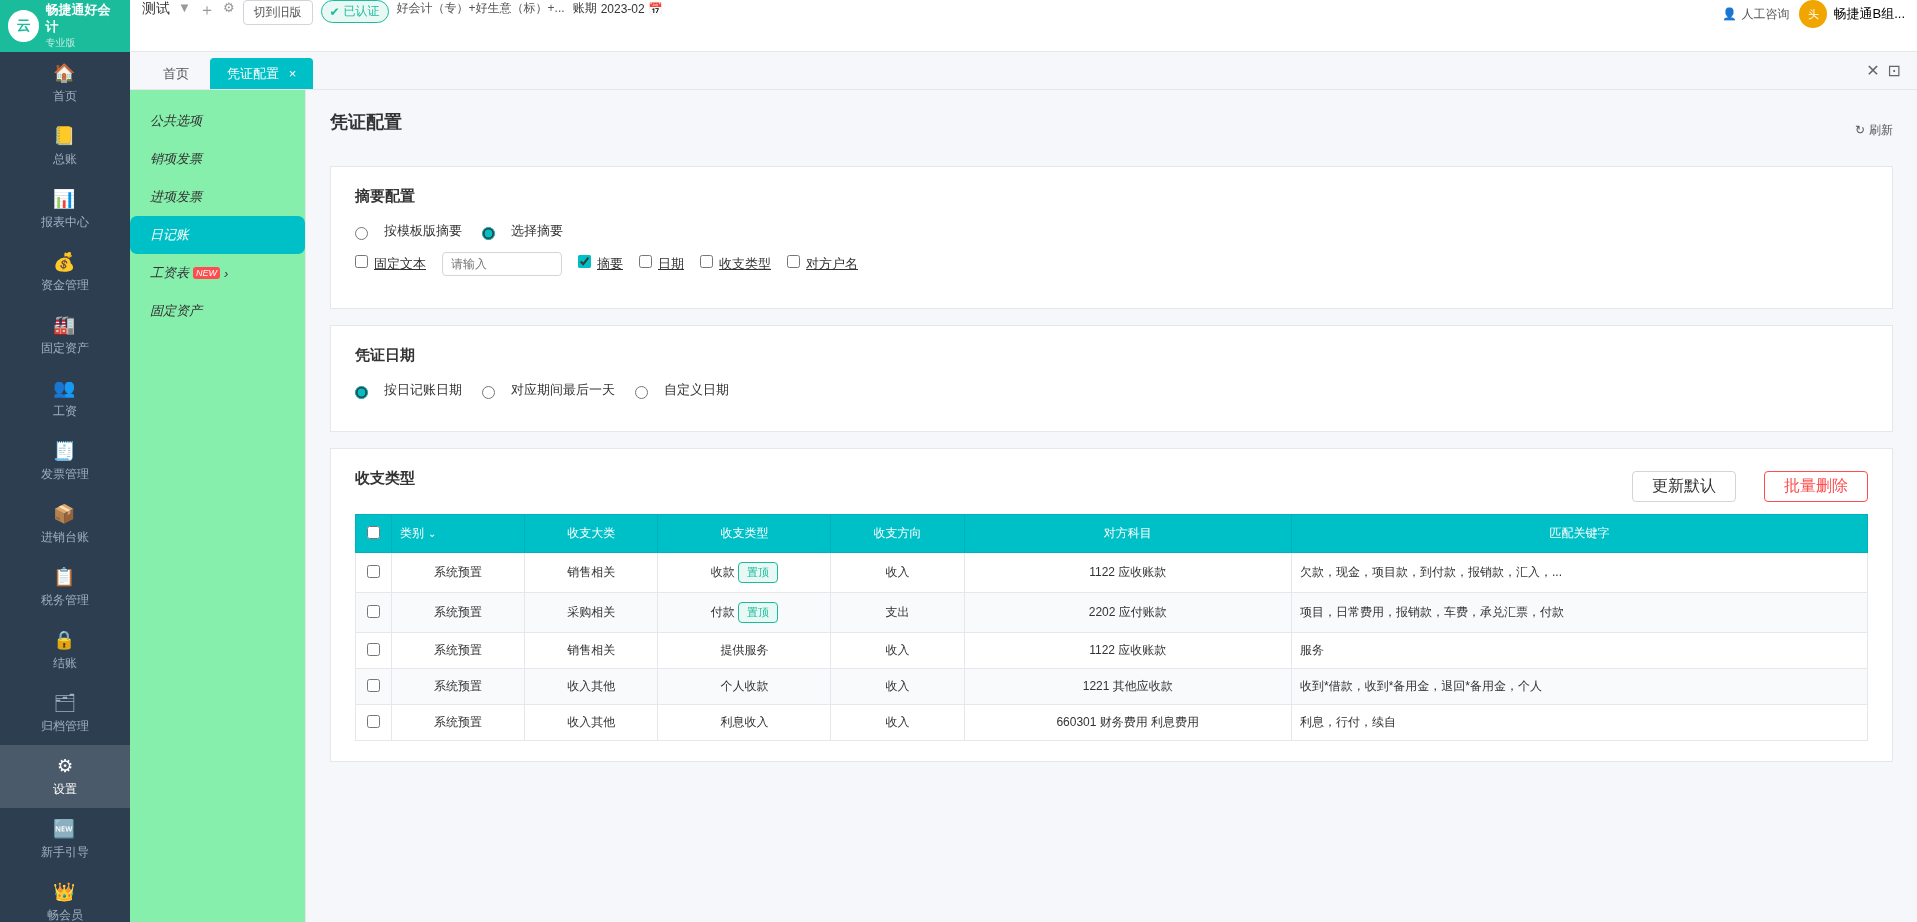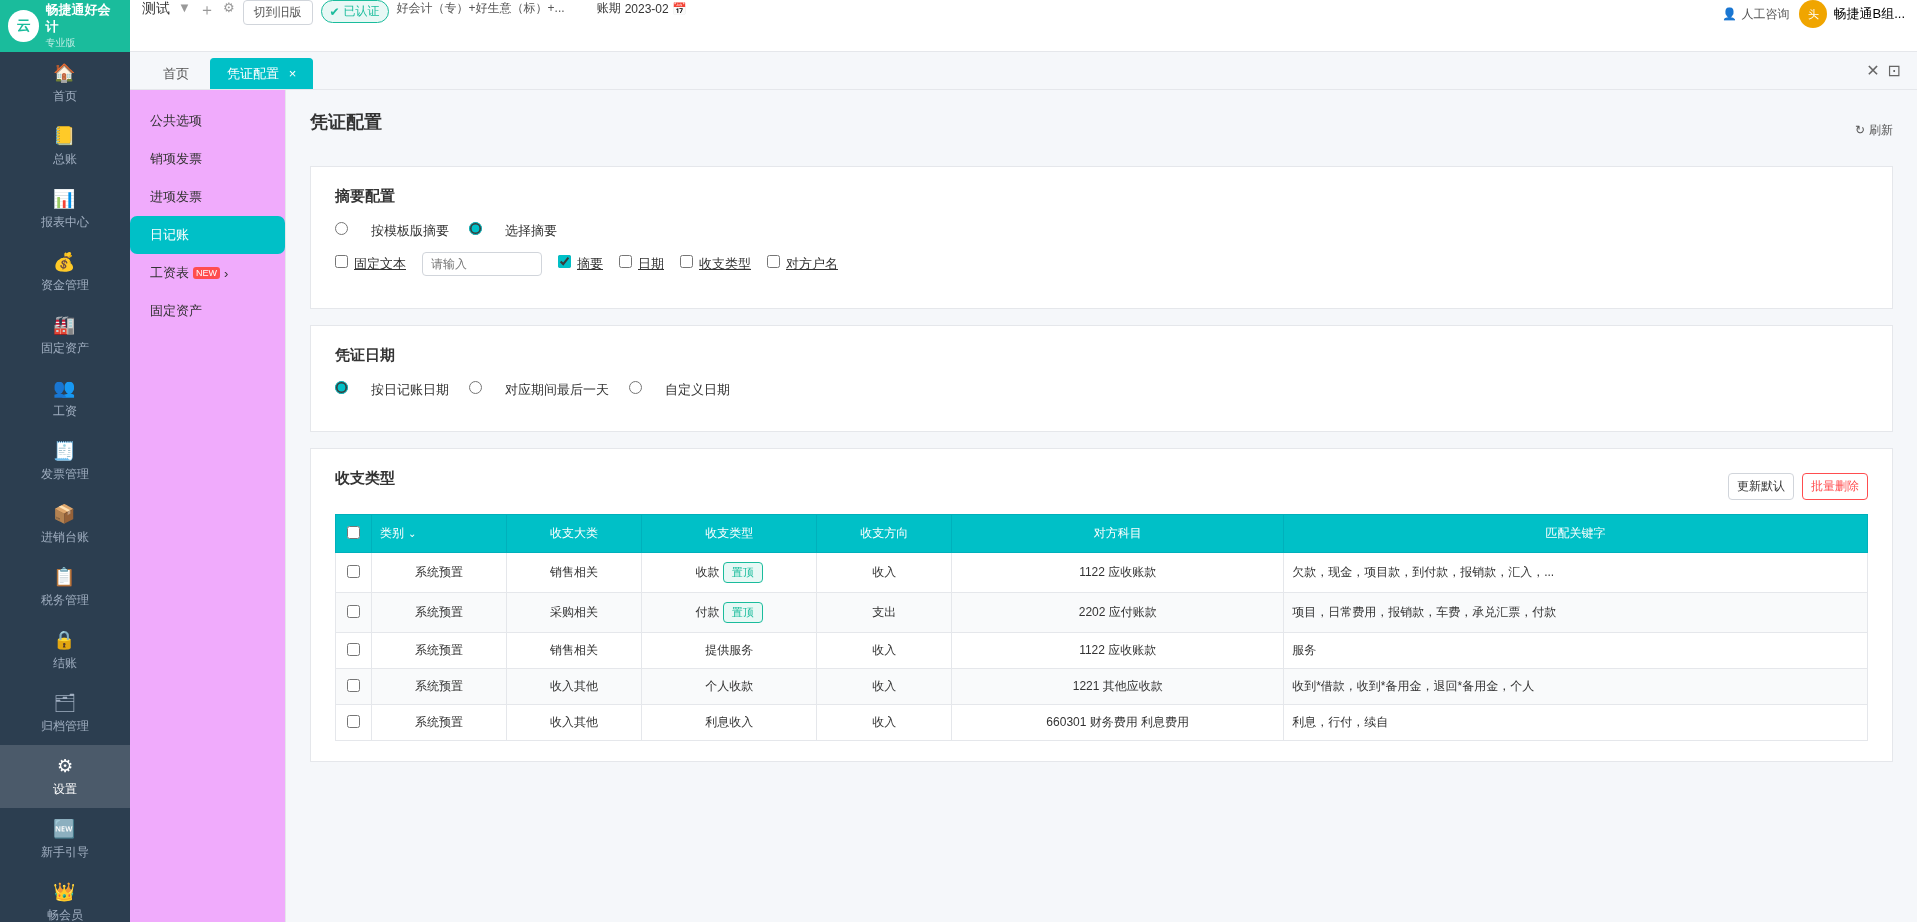--- a/index.html
+++ b/index.html
@@ -72,21 +72,21 @@
       cursor: pointer;
       background: white;
       color: #555;
     }
     .topbar-badge {
       display: flex; align-items: center; gap: 4px;
       background: #e8f8f5; border: 1px solid #1abc9c; border-radius: 12px;
       padding: 2px 8px; font-size: 12px; color: #1abc9c;
     }
     .topbar-tags { font-size: 12px; color: #555; }
-    .topbar-period { font-size: 12px; color: #333; display: flex; align-items: center; gap: 4px; margin-left: 24px; }
+    .topbar-period { font-size: 12px; color: #333; display: flex; align-items: center; gap: 4px; }
     .topbar-right { margin-left: auto; display: flex; align-items: center; gap: 10px; }
     .topbar-help { font-size: 12px; color: #555; display: flex; align-items: center; gap: 4px; cursor: pointer; }
     .topbar-user { display: flex; align-items: center; gap: 6px; }
     .topbar-avatar { width: 28px; height: 28px; border-radius: 50%; background: #f0a500; display: flex; align-items: center; justify-content: center; font-size: 11px; color: white; }
 
     
     .tabs-bar {
       background: #f5f7fa;
       padding: 6px 16px 0;
       display: flex;
@@ -114,26 +114,27 @@
     
     .page-content {
       display: flex;
       flex: 1;
       overflow: hidden;
       background: #f5f7fa;
     }
 
     
     .left-nav {
-      width: 156px;
-      background: #f0abfc;
+      width: 176px;
+      background: #86efac;
       border-right: 1px solid #e5e7eb;
       padding: 12px 0;
       flex-shrink: 0;
       overflow-y: auto;
+      font-style: italic;
     }
     .left-nav-item {
       padding: 10px 20px;
       font-size: 13px;
       color: #333;
       cursor: pointer;
       display: flex; align-items: center; gap: 4px;
     }
     .left-nav-item.active { background: #00c0c7; color: white; border-radius: 7px; }
     .new-badge {
@@ -158,40 +159,40 @@
       border-radius: 0;
       padding: 20px 24px;
       margin-bottom: 16px;
       border: 1px solid #e5e7eb;
     }
     .section-title {
       font-size: 15px; font-weight: bold; color: #333;
       margin-bottom: 16px;
     }
     .radio-group { display: flex; gap: 20px; align-items: center; margin-bottom: 12px; }
-    .radio-label { display: flex; align-items: flex-start; gap: 23px; cursor: pointer; font-size: 13px; color: #333; }
+    .radio-label { display: flex; align-items: flex-end; gap: 16px; cursor: pointer; font-size: 13px; color: #333; }
     .radio-input { accent-color: #00c0c7; cursor: pointer; }
     .checkbox-row { display: flex; align-items: center; gap: 16px; margin: 12px 0; }
     .checkbox-label { display: flex; align-items: flex-start; gap: 6px; cursor: pointer; font-size: 13px; color: #333; text-decoration: underline; }
     .checkbox-input { accent-color: #00c0c7; cursor: pointer; }
     .text-input-small {
       border: 1px solid #d1d5db; border-radius: 4px; padding: 4px 8px;
       font-size: 12px; width: 120px; color: #999;
     }
     .example-text { font-size: 12px; color: #00b0bb; margin-top: 8px; }
     .example-value { color: #00b0bb; }
 
     
     .table-header-row {
       display: flex; justify-content: space-between; align-items: center;
       margin-bottom: 10px;
     }
     .table-action-btn {
-      border: 1px solid #d1d5db; border-radius: 4px; padding: 4px 8px;
-      font-size: 12px; cursor: pointer; background: white; color: #333;
+      border: 1px solid #d1d5db; border-radius: 4px; padding: 4px 19px;
+      font-size: 16px; cursor: pointer; background: white; color: #333; margin-left: 20px;
     }
     .table-action-btn.danger { color: #ff4d4f; border-color: #ff4d4f; }
 
     table { width: 100%; border-collapse: collapse; }
     thead tr { background: #00c0c7; }
     thead th {
       padding: 10px 8px; font-size: 12px; color: white; font-weight: 500;
       text-align: center; border: 1px solid #00b0bb;
     }
     tbody tr { background: white; }

